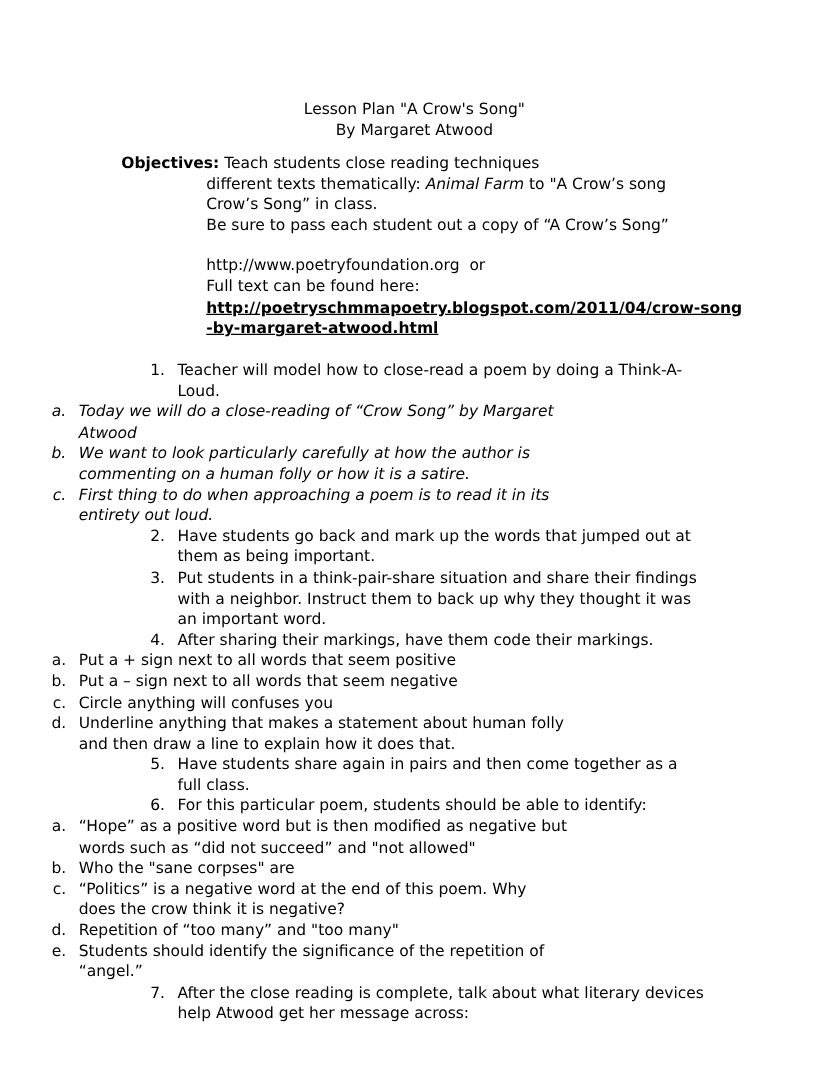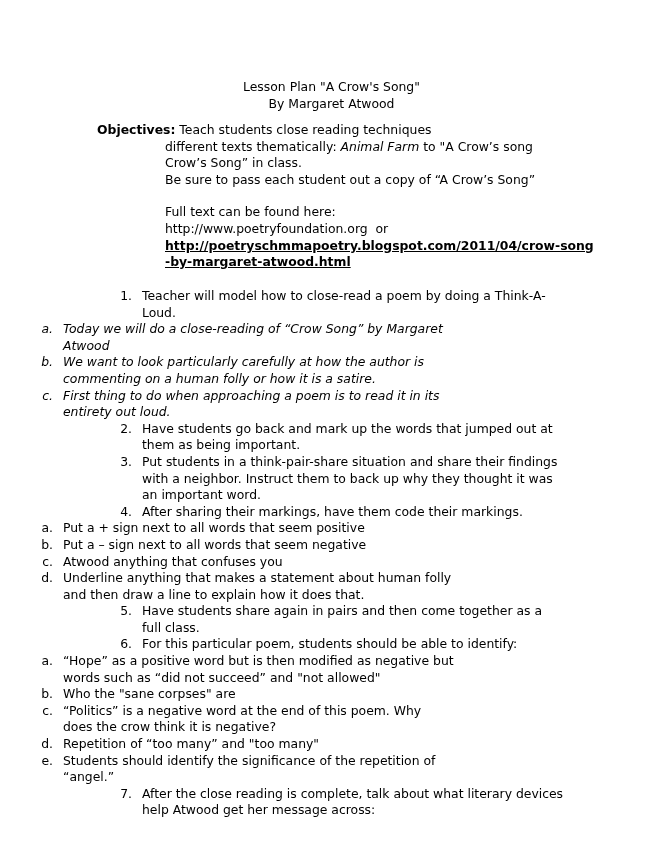--- a/index.html
+++ b/index.html
@@ -120,40 +120,40 @@
   <div class="objectives">
     <div class="obj-first"><span class="obj-label">Objectives:</span><span> Teach students close reading techniques</span></div>
 
     <div class="obj-lines">
       <div class="obj-line"><span>different texts thematically: </span><span class="ital">Animal Farm</span><span> to "A Crow’s song</span></div>
       <div class="obj-line">Crow’s Song” in class.</div>
       <div class="obj-line">Be sure to pass each student out a copy of “A Crow’s Song”</div>
     </div>
 
     <div class="fulltext">
+      <div><span>http://www.poetryfoundation.org</span><span style="white-space:pre">  or</span></div>
       <div>Full text can be found here:</div>
-      <div><span>http://www.poetryfoundation.org</span><span style="white-space:pre">  or</span></div>
       <div><a class="link">http://poetryschmmapoetry.blogspot.com/2011/04/crow-song-by-margaret-atwood.html</a></div>
     </div>
   </div>
 
   <div class="numlist">
       <div class="li-num"><span class="marker">1.</span><span>Teacher will model how to close-read a poem by doing a Think-A-Loud.</span></div>
       <div class="sublist">
         <div class="li-sub italic-item"><span class="marker">a.</span><span>Today we will do a close-reading of “Crow Song” by Margaret Atwood</span></div>
         <div class="li-sub italic-item"><span class="marker">b.</span><span>We want to look particularly carefully at how the author is commenting on a human folly or how it is a satire.</span></div>
         <div class="li-sub italic-item"><span class="marker">c.</span><span>First thing to do when approaching a poem is to read it in its entirety out loud.</span></div>
       </div>
       <div class="li-num"><span class="marker">2.</span><span>Have students go back and mark up the words that jumped out at them as being important.</span></div>
       <div class="li-num"><span class="marker">3.</span><span>Put students in a think-pair-share situation and share their findings with a neighbor. Instruct them to back up why they thought it was an important word.</span></div>
       <div class="li-num"><span class="marker">4.</span><span>After sharing their markings, have them code their markings.</span></div>
       <div class="sublist">
         <div class="li-sub"><span class="marker">a.</span><span>Put a + sign next to all words that seem positive</span></div>
         <div class="li-sub"><span class="marker">b.</span><span>Put a – sign next to all words that seem negative</span></div>
-        <div class="li-sub"><span class="marker">c.</span><span>Atwood anything that confuses you</span></div>
+        <div class="li-sub"><span class="marker">c.</span><span>Circle anything will confuses you</span></div>
         <div class="li-sub"><span class="marker">d.</span><span>Underline anything that makes a statement about human folly and then draw a line to explain how it does that.</span></div>
       </div>
       <div class="li-num"><span class="marker">5.</span><span>Have students share again in pairs and then come together as a full class.</span></div>
       <div class="li-num"><span class="marker">6.</span><span>For this particular poem, students should be able to identify:</span></div>
       <div class="sublist">
         <div class="li-sub"><span class="marker">a.</span><span>“Hope” as a positive word but is then modified as negative but words such as “did not succeed” and "not allowed"</span></div>
         <div class="li-sub"><span class="marker">b.</span><span>Who the "sane corpses" are</span></div>
         <div class="li-sub"><span class="marker">c.</span><span>“Politics” is a negative word at the end of this poem. Why does the crow think it is negative?</span></div>
         <div class="li-sub"><span class="marker">d.</span><span>Repetition of “too many” and "too many"</span></div>
         <div class="li-sub"><span class="marker">e.</span><span>Students should identify the significance of the repetition of “angel.”</span></div>

